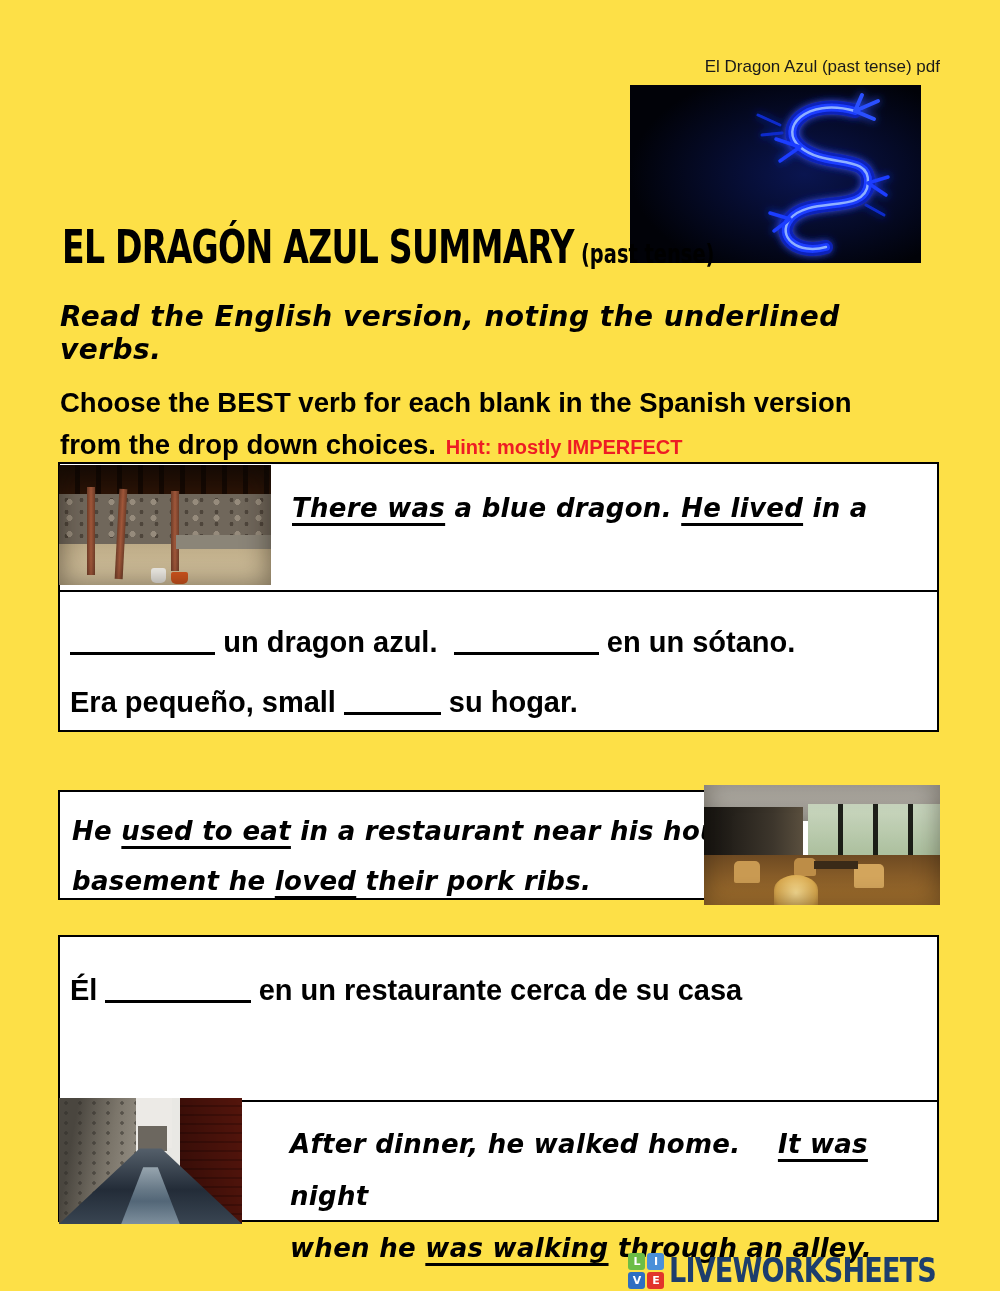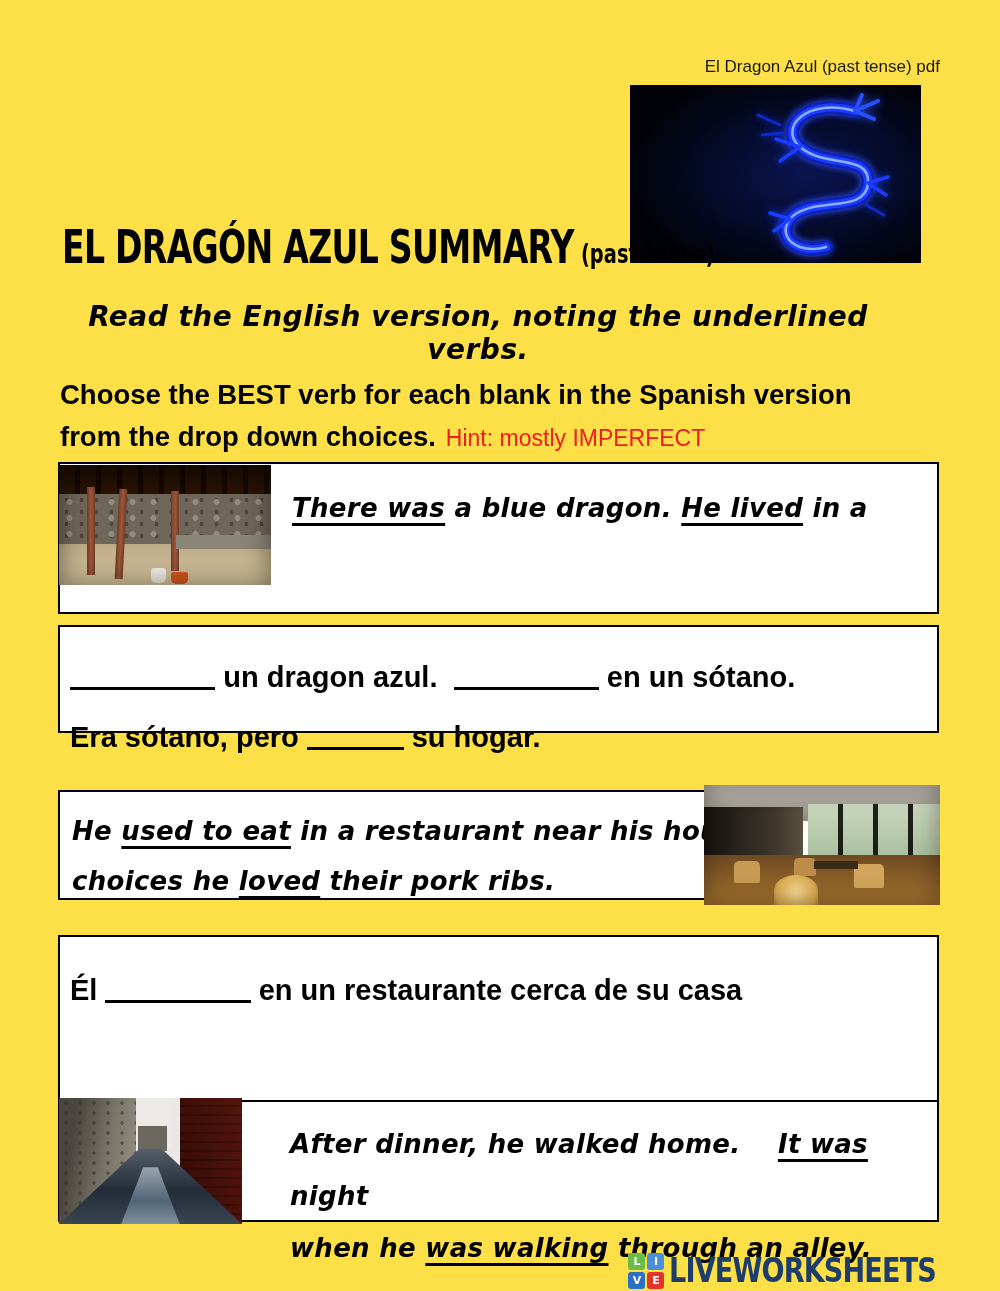--- a/index.html
+++ b/index.html
@@ -17,42 +17,42 @@
   .title-row{position:absolute;left:62px;top:220px;white-space:nowrap;
              transform:scaleX(0.72);transform-origin:left top;}
   .title-main{font-family:"DejaVu Sans",sans-serif;font-weight:bold;font-size:46px;
               letter-spacing:-1px;}
   .title-suffix{font-family:"DejaVu Sans",sans-serif;font-weight:bold;font-size:27px;
                 margin-left:10px;}
 
   
   .instructions{position:absolute;left:60px;top:300px;width:836px;}
   .hand{font-family:"DejaVu Sans",sans-serif;font-style:italic;font-weight:bold;}
-  .instr-hand{font-size:28px;margin:0 0 8px 0;letter-spacing:0.5px;text-align:center;}
+  .instr-hand{font-size:28px;margin:0 0 16px 0;letter-spacing:0.5px;}
   .instr-bold{font-size:27.5px;font-weight:bold;line-height:1.54;margin:0;}
-  .hint{font-size:23px;font-weight:normal;margin-left:10px;margin-top:20px;}
+  .hint{font-size:20px;font-weight:bold;margin-left:10px;margin-top:20px;}
 
   
   .wbox{position:absolute;left:58px;width:881px;border:2px solid #000;background:#fff;box-sizing:border-box;}
   .box-text{white-space:pre-wrap;}
   .box-text .u{text-decoration:underline;text-decoration-thickness:2.5px;text-underline-offset:6px;}
   .blank{display:inline-block;border-bottom:3px solid #000;height:0.9em;vertical-align:-0.12em;}
 
   
   .eng-text{font-family:"DejaVu Sans",sans-serif;font-style:italic;font-weight:bold;
             font-size:26px;letter-spacing:0.3px;}
   .eng-text .line{display:block;}
 
   
   .spa-text{font-weight:bold;font-size:29px;}
   .spa-text .line{display:block;}
 
-  #box-english-1{top:462px;height:152px;}
+  #box-english-1{top:462px;height:133px;}
   #box-english-1 .box-text{position:absolute;left:232px;top:18px;line-height:52px;}
-  #box-spanish-1{top:625px;height:108px;}
+  #box-spanish-1{top:590px;height:142px;}
   #box-spanish-1 .box-text{position:absolute;left:10px;top:20px;line-height:60px;}
   #box-english-2{top:790px;height:110px;}
   #box-english-2 .box-text{position:absolute;left:12px;top:14px;line-height:50px;}
   #box-spanish-2{top:935px;height:168px;}
   #box-spanish-2 .box-text{position:absolute;left:10px;top:22px;line-height:62px;}
   #box-english-3{top:1100px;height:122px;}
   #box-english-3 .box-text{position:absolute;left:230px;top:16px;line-height:52px;font-style:italic;}
 
   
   .photo{position:absolute;overflow:hidden;}
@@ -180,25 +180,25 @@
       <div class="pole p3"></div>
       <div class="ledge"></div>
       <div class="bucket-w"></div>
       <div class="bucket-o"></div>
       <div class="shade"></div>
     </div>
     <div class="box-text eng-text"><span class="line"><span class="u">There was</span><span> a blue dragon. </span><span class="u">He lived</span><span> in a</span></span></div>
   </div>
 
   <div class="wbox" id="box-spanish-1">
-    <div class="box-text spa-text"><span class="line"><span class="blank" style="width: 9ch;"></span><span> un dragon azul.  </span><span class="blank" style="width: 9ch;"></span><span> en un sótano.</span></span><span class="line"><span>Era sótano, pero </span><span class="blank" style="width: 6ch;"></span><span> su hogar.</span></span></div>
+    <div class="box-text spa-text"><span class="line"><span class="blank" style="width: 9ch;"></span><span> un dragon azul.  </span><span class="blank" style="width: 9ch;"></span><span> en un sótano.</span></span><span class="line"><span>Era pequeño, small </span><span class="blank" style="width: 6ch;"></span><span> su hogar.</span></span></div>
   </div>
 
   <div class="wbox" id="box-english-2">
-    <div class="box-text eng-text"><span class="line"><span>He </span><span class="u">used to eat</span><span> in a restaurant near his house</span></span><span class="line"><span>choices he </span><span class="u">loved</span><span> their pork ribs.</span></span></div>
+    <div class="box-text eng-text"><span class="line"><span>He </span><span class="u">used to eat</span><span> in a restaurant near his house</span></span><span class="line"><span>basement he </span><span class="u">loved</span><span> their pork ribs.</span></span></div>
     <div class="photo restaurant">
       <div class="ceil"></div>
       <div class="wallL"></div>
       <div class="windows"></div>
       <div class="furn"></div>
       <div class="chair1"></div>
       <div class="chair2"></div>
       <div class="chair3"></div>
       <div class="table"></div>
       <div class="candle"></div>

